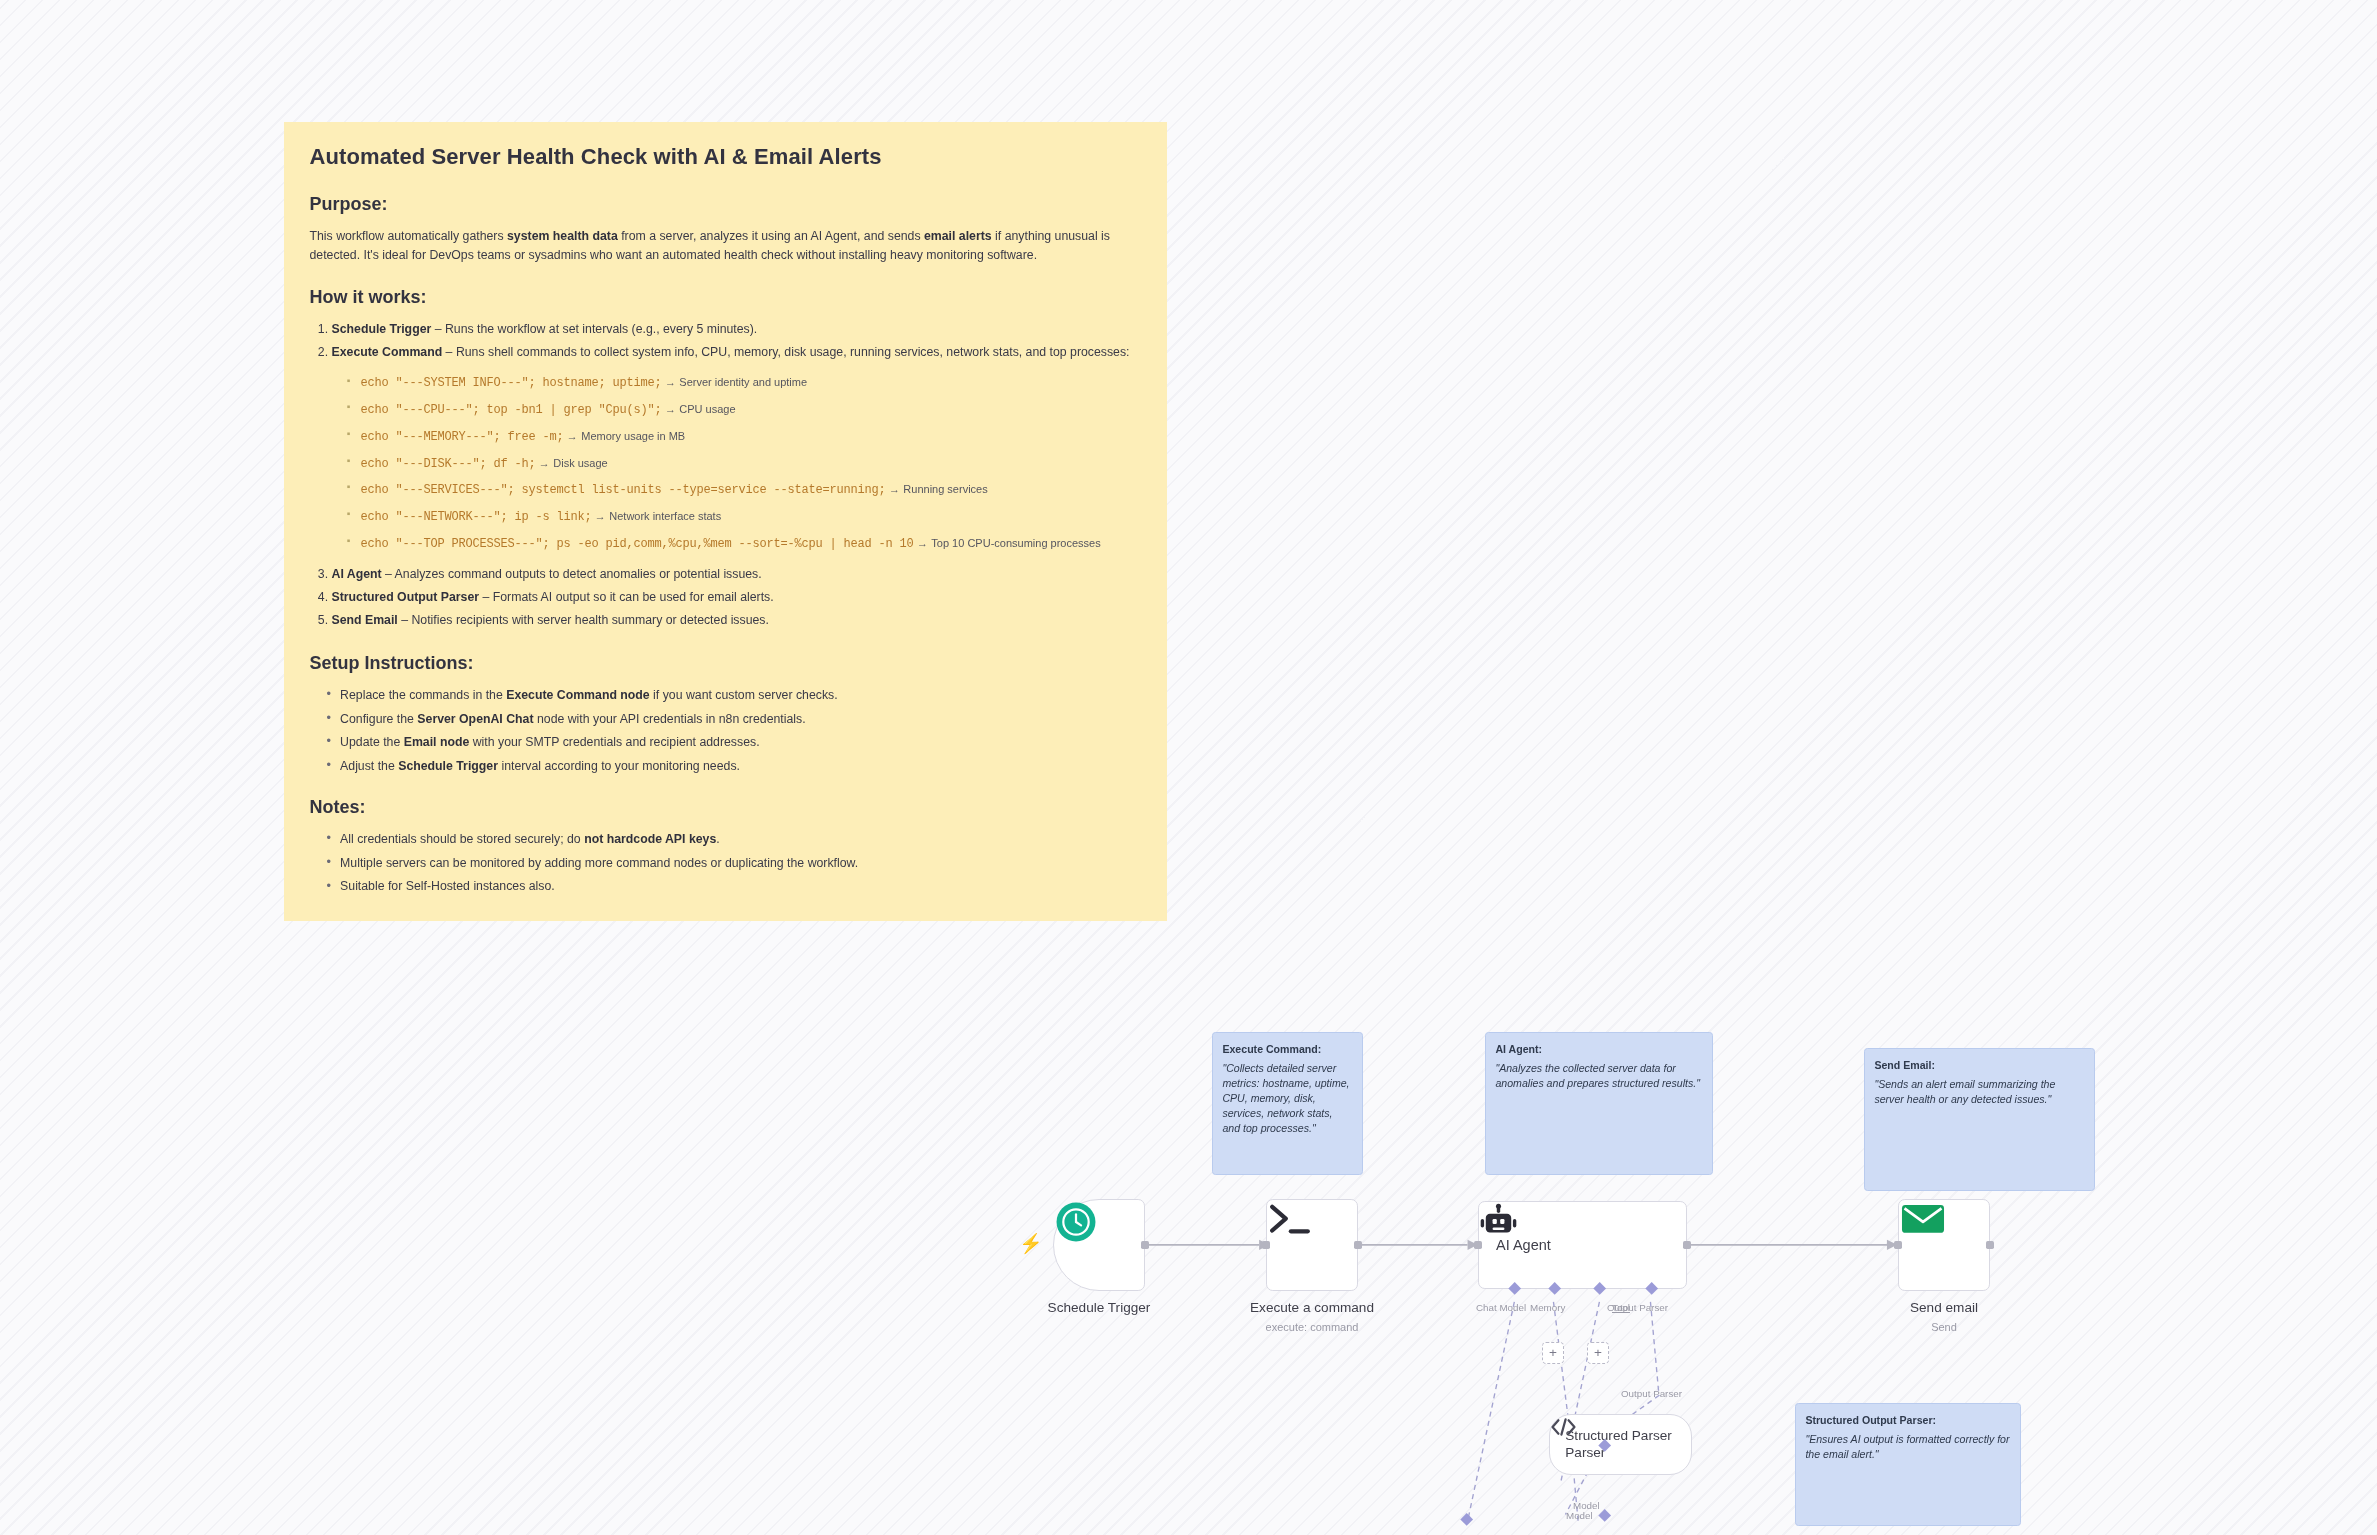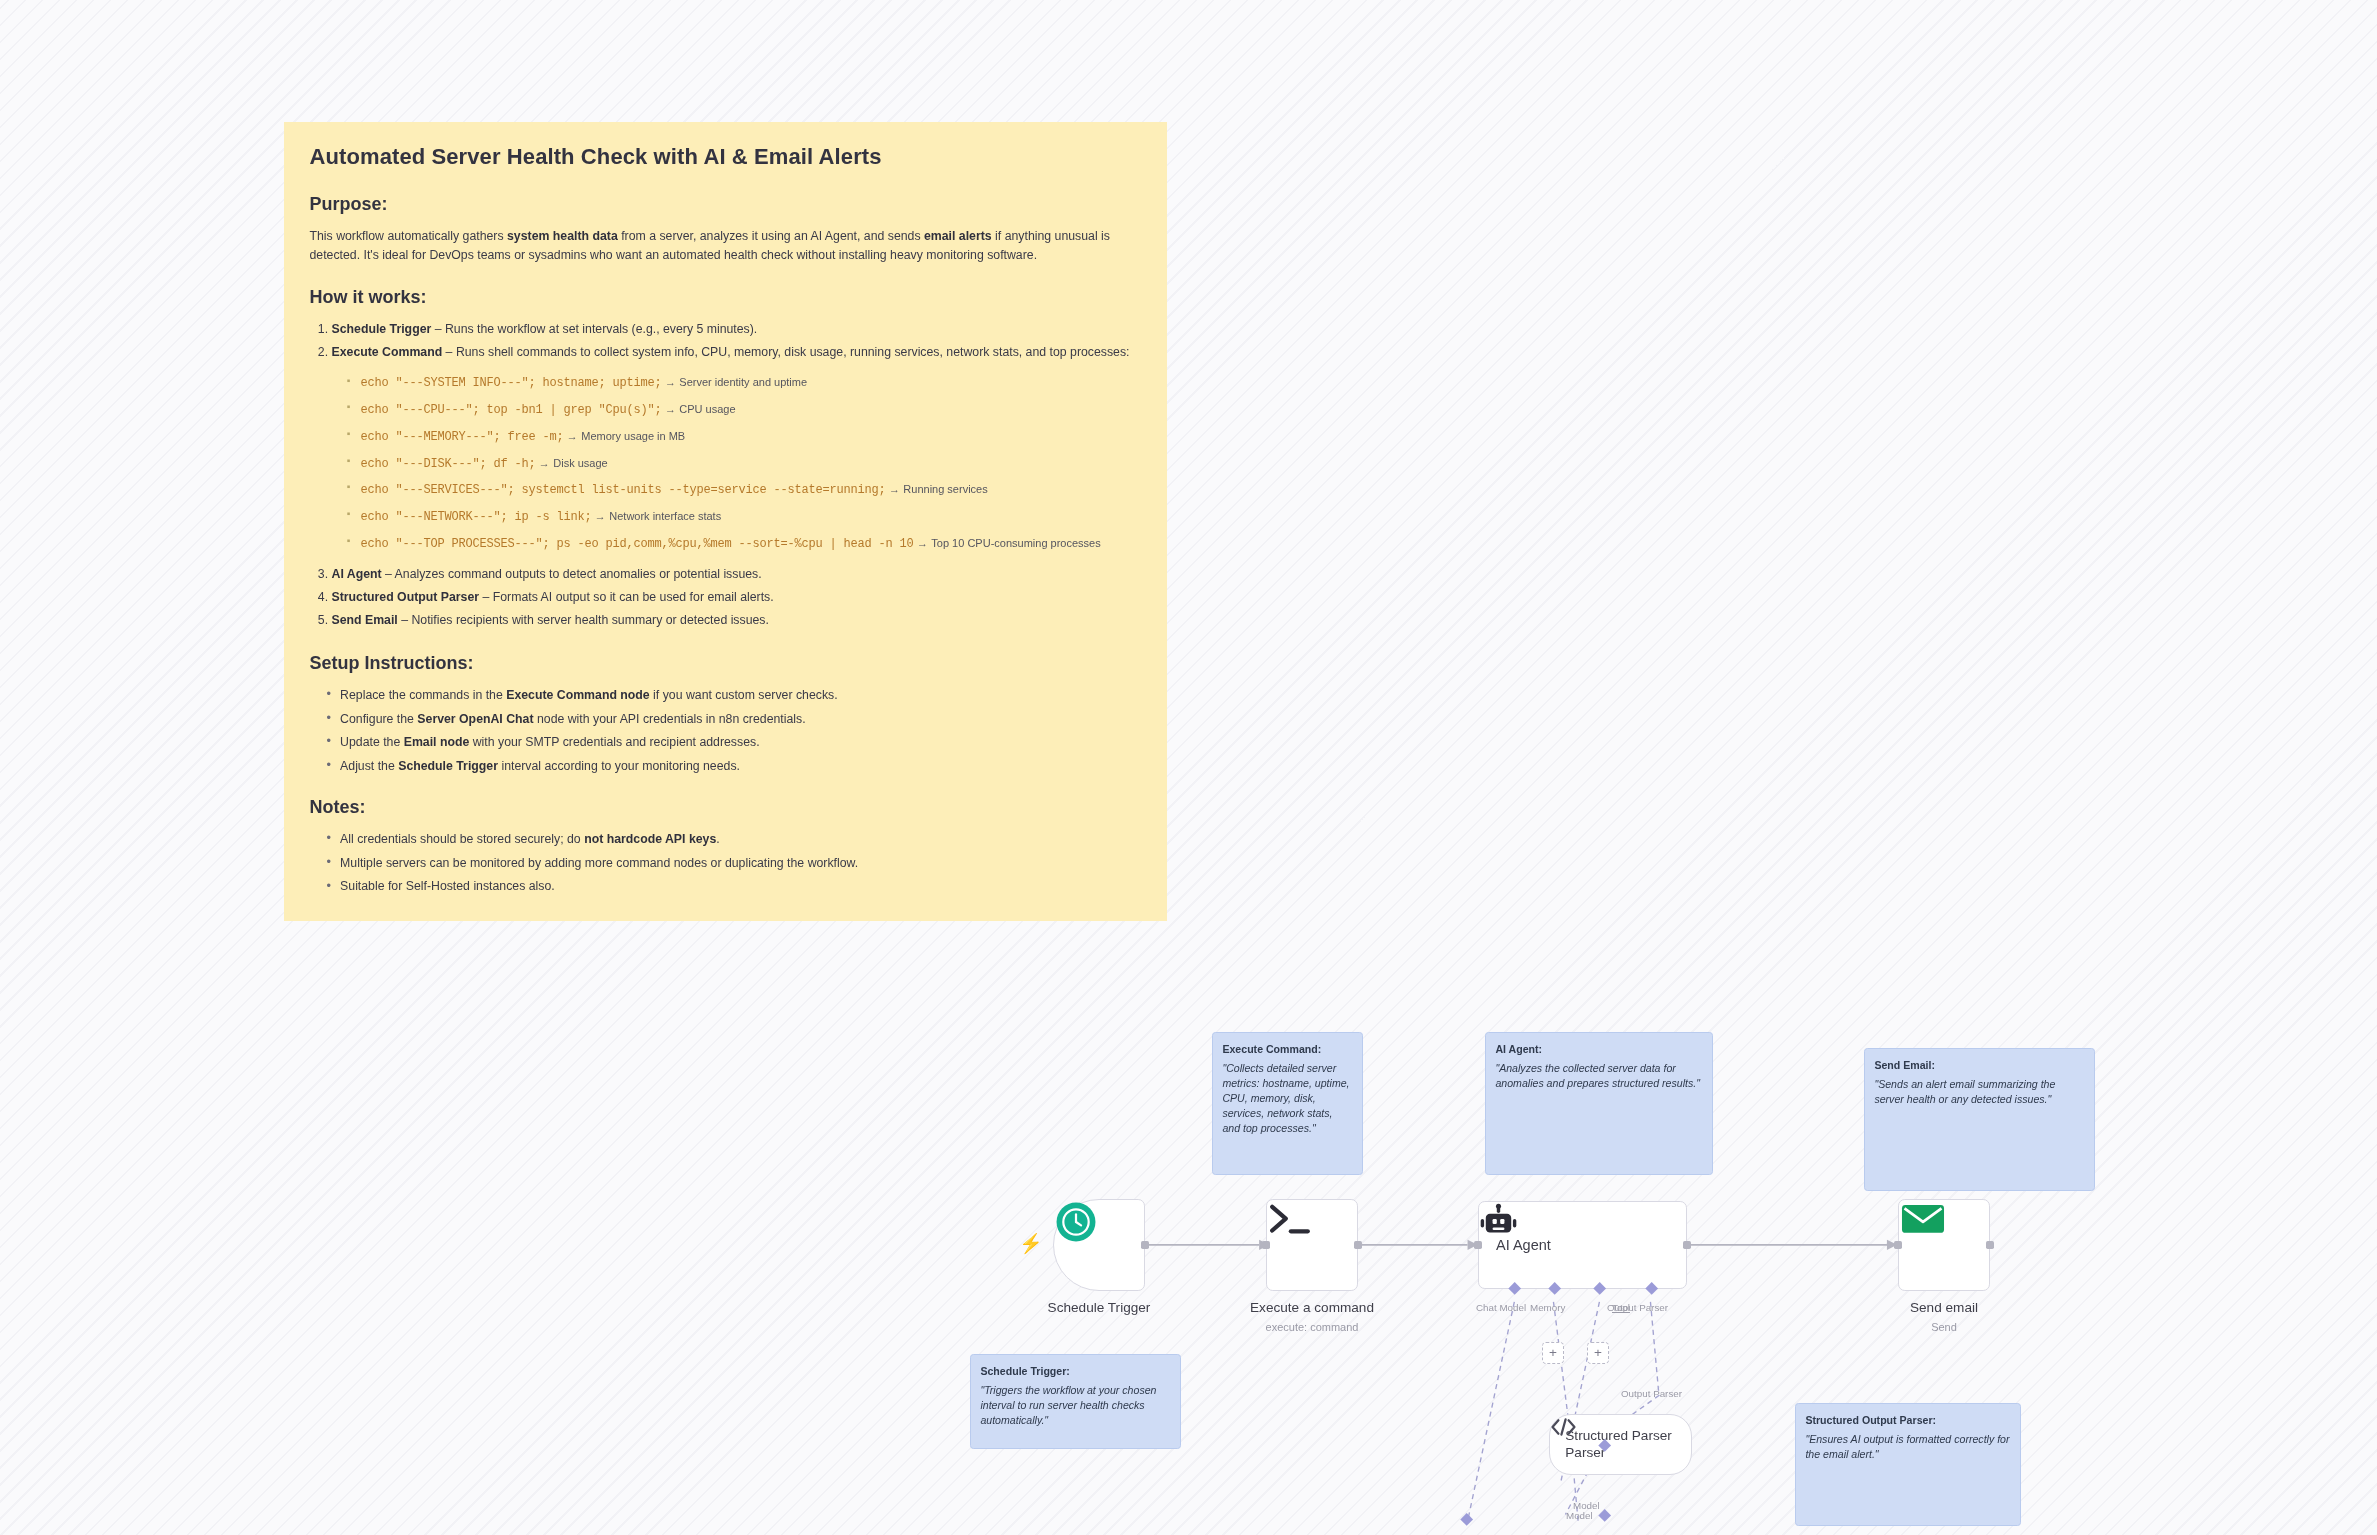--- a/index.html
+++ b/index.html
@@ -436,24 +436,20 @@
   <div class="comment" style="left:1485px; top:1032px; height:143px; width:228px;">
     <span class="chead">AI Agent:</span>
     <span class="cbody">"Analyzes the collected server data for anomalies and prepares structured results."</span>
   </div>
 
   <div class="comment" style="left:1864px; top:1048px; height:143px; width:231px;">
     <span class="chead">Send Email:</span>
     <span class="cbody">"Sends an alert email summarizing the server health or any detected issues."</span>
   </div>
 
-  <div class="comment" style="left:970px; top:1354px; height:95px; width:211px;">
-    <span class="chead">Schedule Trigger:</span>
-    <span class="cbody">"Triggers the workflow at your chosen interval to run server health checks automatically."</span>
-  </div>
 
   <div class="comment" style="left:1795px; top:1403px; height:123px; width:226px;">
     <span class="chead">Structured Output Parser:</span>
     <span class="cbody">"Ensures AI output is formatted correctly for the email alert."</span>
   </div>
 
 </div>
 
 
 </body></html>

